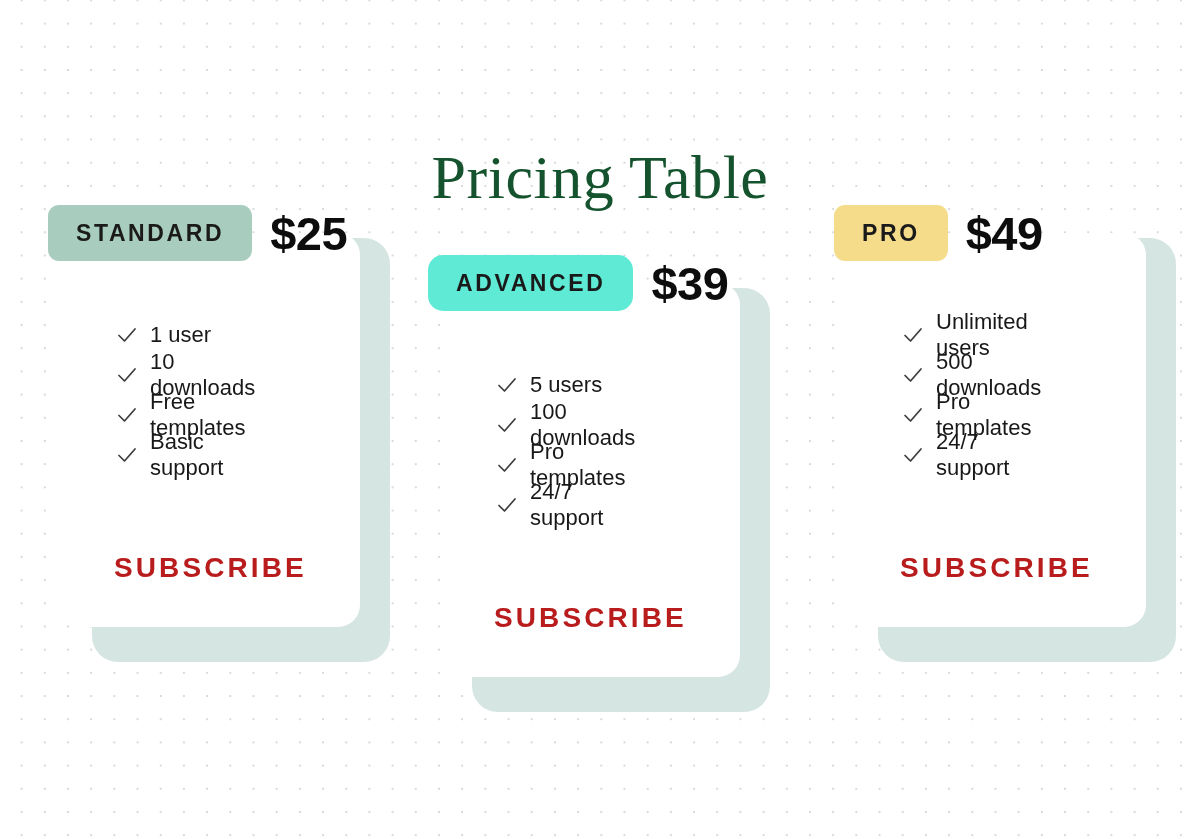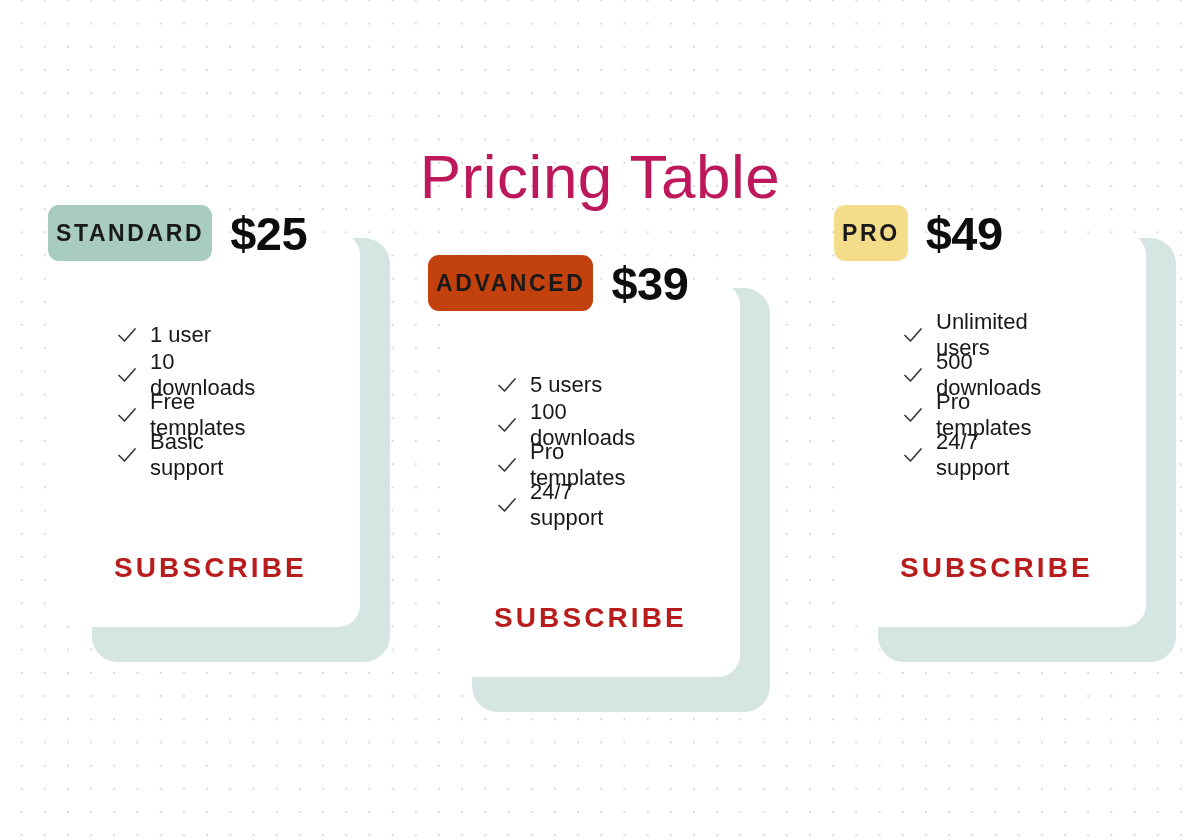--- a/index.html
+++ b/index.html
@@ -19,25 +19,25 @@
     -webkit-font-smoothing: antialiased;
   }
 
   
   .page-title {
     position: absolute;
     top: 104px;
     left: 0;
     width: 1200px;
     text-align: center;
-    font-family: Liberation Sans, sans-serif;
+    font-family: Liberation Serif, serif;
     font-size: 62px;
     font-weight: 300;
     letter-spacing: 0.5px;
-    color: #be185d;
+    color: #14532d;
     line-height: 1;
   }
 
   
   .card {
     position: absolute;
   }
   .card-shadow {
     position: absolute;
     left: 30px;
@@ -70,21 +70,21 @@
     display: inline-flex;
     align-items: center;
     justify-content: center;
     height: 56px;
     border-radius: 11px;
     font-size: 23px;
     font-weight: bold;
     letter-spacing: 2.6px;
     color: #1a1a1a;
     box-sizing: border-box;
-    padding: 0 8px;
+    padding: 0 28px;
   }
   .price {
     font-size: 47px;
     font-weight: bold;
     color: #0d0d0d;
     letter-spacing: -0.5px;
     margin-left: 18px;
     line-height: 1;
   }
 
@@ -178,21 +178,21 @@
       <span>Basic support</span>
     </li>
   </ul>
   <button class="subscribe">SUBSCRIBE</button>
 </div>
 
 <div class="card" id="card-advanced">
   <div class="card-shadow" style="background: rgb(213, 229, 226);"></div>
   <div class="card-body"></div>
   <div class="card-head">
-    <span class="badge" style="background: #c2410c;">ADVANCED</span>
+    <span class="badge" style="background: #5eead4; border-radius: 15px;">ADVANCED</span>
     <span class="price">$39</span>
   </div>
   <ul class="features">
     <li class="feature">
       <svg class="check" viewBox="0 0 26 26">
           <path d="M5 13.5 L10.5 19 L21 7"></path>
         </svg>
       <span>5 users</span>
     </li>
     <li class="feature">

